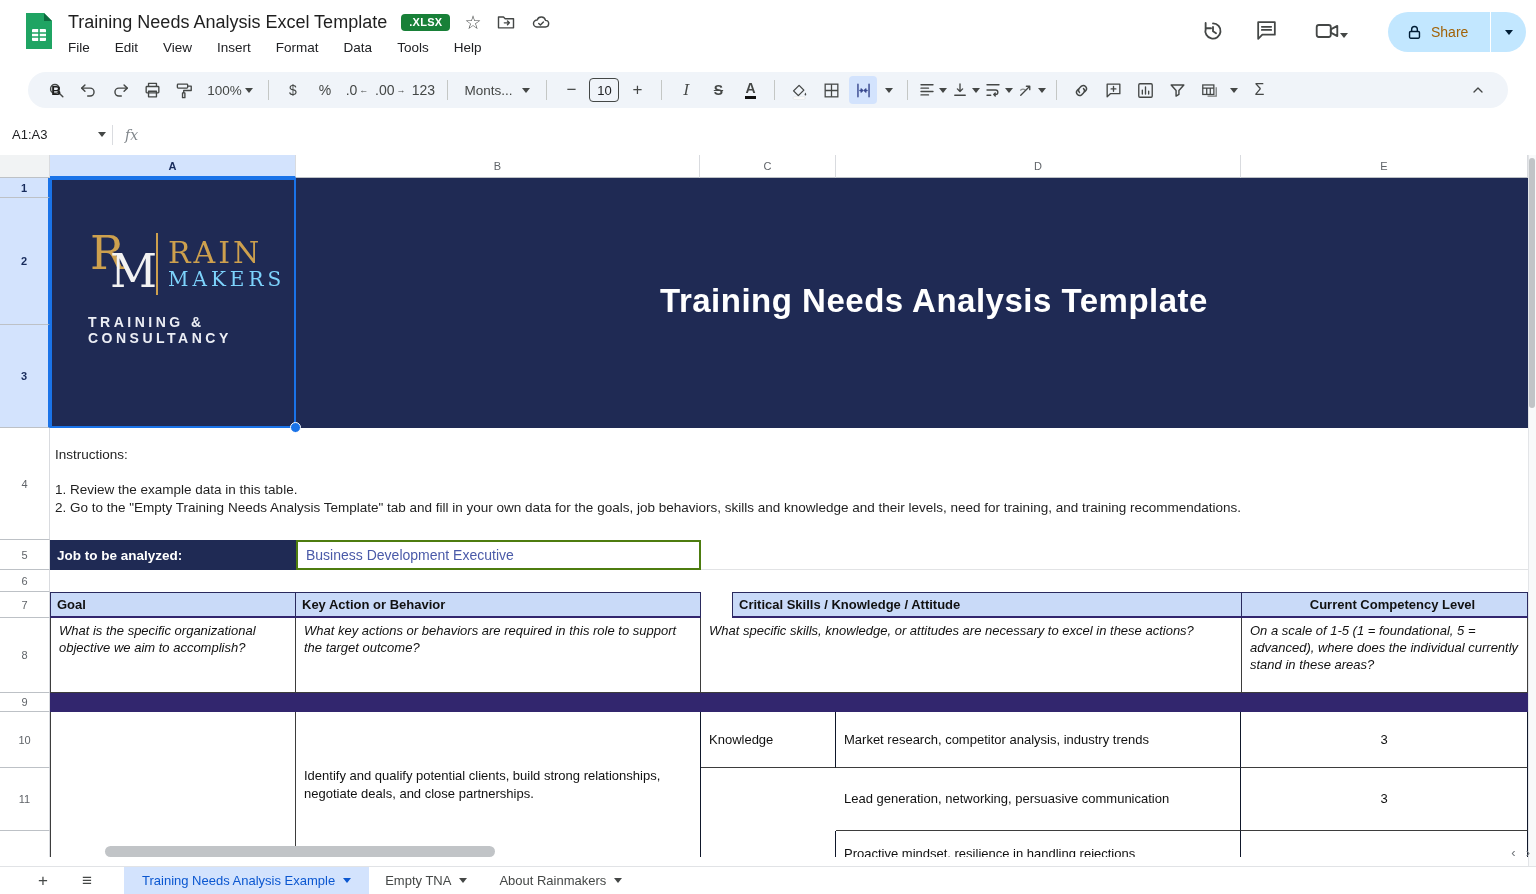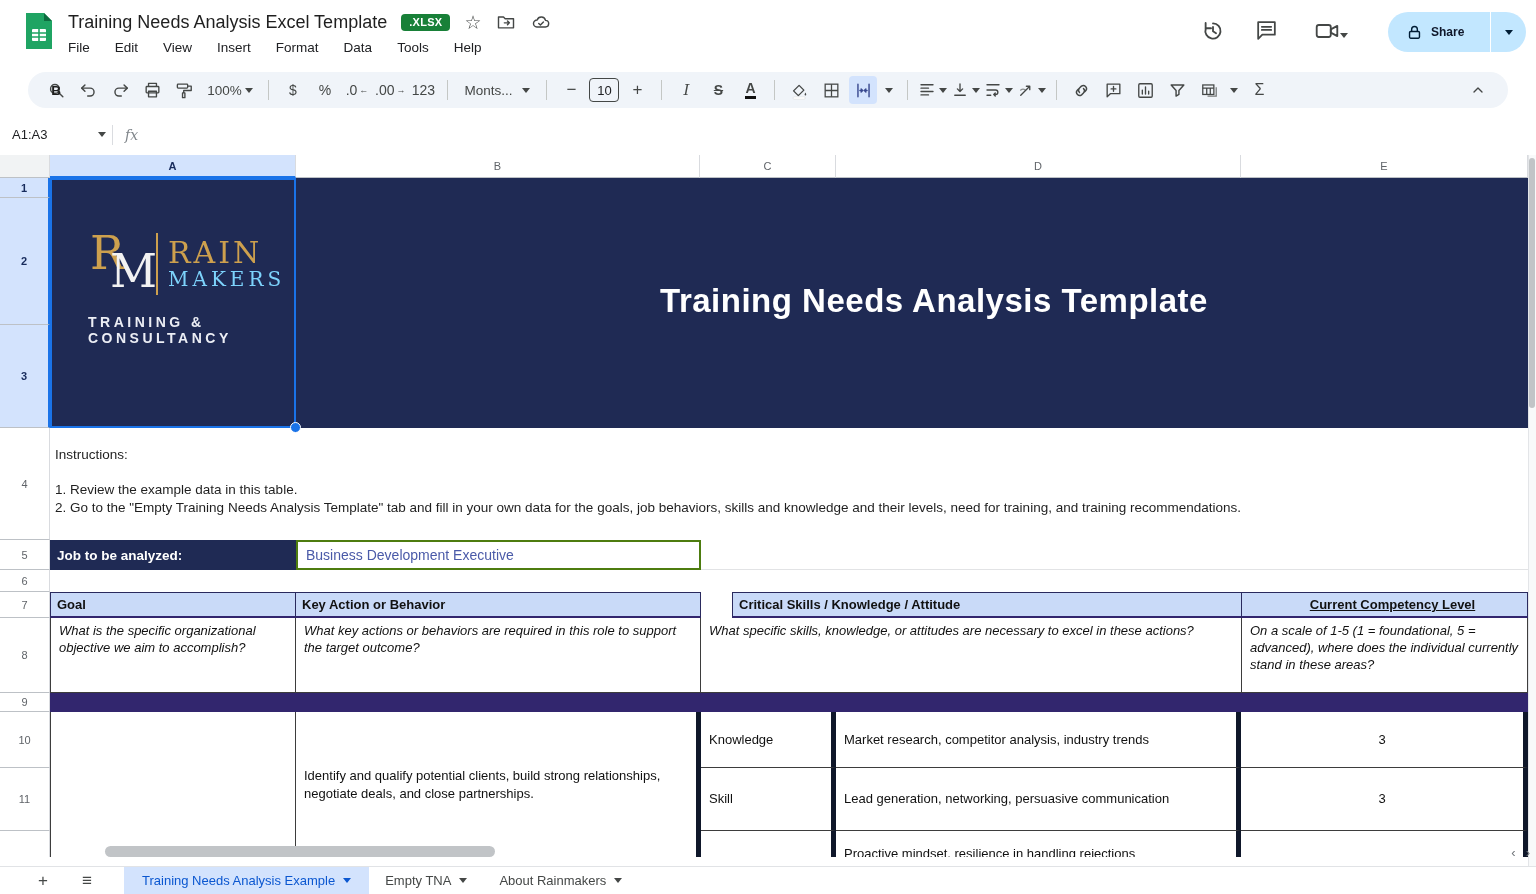--- a/index.html
+++ b/index.html
@@ -16,21 +16,21 @@
   .badge { background:#188038; color:#fff; font-size:11px; font-weight:bold; letter-spacing:.3px;
            padding:3px 8px; border-radius:4px; line-height:1; }
   .tb-glyph { font-size:19px; color:#444746; line-height:1; cursor:pointer; }
   .menu-row { display:flex; gap:25px; margin-top:4px; font-size:13.5px; color:#202124; }
   .menu-row span { cursor:pointer; }
   .top-actions { position:absolute; right:0; top:0; height:64px; }
   .act-icon { position:absolute; top:18px; width:26px; height:26px; cursor:pointer; }
   .share-btn { position:absolute; right:10px; top:12px; width:138px; height:40px; background:#c2e7ff;
                border-radius:20px; display:flex; align-items:center; cursor:pointer; }
   .share-main { display:flex; align-items:center; gap:8px; padding-left:18px; width:102px; }
-  .share-label { font-size:12px; font-weight:bold; color:#0f172a; }
+  .share-label { font-size:14px; font-weight:normal; color:#a16207; }
   .share-divider { width:1px; height:40px; background:#ffffff; }
   .share-caret { flex:1; display:flex; justify-content:center; }
   .caret { width:0; height:0; border-left:4.5px solid transparent; border-right:4.5px solid transparent;
            border-top:5.5px solid #444746; display:inline-block; }
   .caret.dark { border-top-color:#001d35; }
   .caret.blue { border-top-color:#0b57d0; }
 
   
   .toolbar { position:absolute; left:28px; top:72px; width:1480px; height:36px; background:#f0f4f9;
              border-radius:20px; display:flex; align-items:center; padding:0 14px; gap:4px; }
@@ -81,25 +81,25 @@
   .sel-rect { position:absolute; left:50px; top:23px; width:246px; height:250px; border:2px solid #1a73e8; pointer-events:none; }
   .sel-handle { position:absolute; left:290px; top:267px; width:11px; height:11px; border-radius:50%;
                 background:#1a73e8; border:1.5px solid #fff; cursor:crosshair; }
 
   .txt { position:absolute; font-size:13.5px; color:#1f1f1f; white-space:nowrap; }
 
   .cell { position:absolute; display:flex; align-items:center; font-size:13px; color:#111; }
   .navy-cell { background:#1f2a54; color:#fff; font-weight:bold; padding-left:7px; }
   .job-value { background:#fff; border:2px solid #4d7c0f; color:#4a5aa8; font-size:14px; padding-left:8px; }
   .th { background:#c9daf8; font-weight:bold; border:1px solid #2a2a5e; border-bottom:2px solid #32266e; padding-left:6px; }
-  .th.center { justify-content:center; padding-left:16px;text-decoration:underline; }
+  .th.center { justify-content:center; padding-left:16px; }
   .note { background:#fff; font-style:italic; border:1px solid #3d3d3d; border-top:none; padding:4px 8px;
           align-items:flex-start; line-height:17px; white-space:normal; }
   .pbar { position:absolute; background:#32266e; }
-  .dcell { background:#fff; border-right:5px solid #0f172a; border-bottom:1px solid #3d3d3d; padding:4px 8px;
+  .dcell { background:#fff; border-right:1px solid #0f172a; border-bottom:1px solid #3d3d3d; padding:4px 8px;
            line-height:18px; white-space:normal; }
   .dcell.center { justify-content:center; padding:0; }
   .gridline-h { position:absolute; height:1px; background:#e2e3e5; }
 
   
   .hthumb { position:absolute; left:105px; top:846px; width:390px; height:11px; background:#c1c4c7; border-radius:6px; cursor:grab; }
   .hscroll-arrows { position:absolute; right:6px; top:845px; display:flex; gap:10px; font-size:13px; color:#70757a; }
   .hscroll-arrows span { cursor:pointer; }
   .vtrack { position:absolute; left:1528px; top:155px; width:8px; height:711px; background:#f8f9fa; border-left:1px solid #e3e5e8; }
   .vthumb { position:absolute; left:1529px; top:158px; width:6px; height:250px; background:#c1c4c7; border-radius:3px; cursor:grab; }
@@ -423,21 +423,20 @@
 
     <div class="pbar" style="left:50px; top:538px; width:1478px; height:19px"></div>
 
     <div class="cell" style="left:50px; top:557px; width:246px; height:145px; border-left:1px solid #3d3d3d; border-right:1px solid #3d3d3d; background:#fff"></div>
     <div class="cell dcell" style="left:296px; top:557px; width:405px; height:145px; border-bottom:none">Identify and qualify potential clients, build strong relationships, negotiate deals, and close partnerships.</div>
 
     <div class="cell dcell" style="left:701px; top:557px; width:135px; height:56px">Knowledge</div>
     <div class="cell dcell" style="left:836px; top:557px; width:405px; height:56px">Market research, competitor analysis, industry trends</div>
     <div class="cell dcell center" style="left:1241px; top:557px; width:287px; height:56px">3</div>
 
-    <div class="cell dcell" style="left:701px; top:613px; width:135px; height:63px">Skill</div>
     <div class="cell dcell" style="left:836px; top:613px; width:405px; height:63px; padding-right:48px">Lead generation, networking, persuasive communication</div>
     <div class="cell dcell center" style="left:1241px; top:613px; width:287px; height:63px">3</div>
 
     <div class="cell dcell" style="left:701px; top:676px; width:135px; height:63px; border-bottom:none"></div>
     <div class="cell dcell" style="left:836px; top:676px; width:405px; height:63px; border-bottom:none; align-items:flex-start; padding-top:14px">Proactive mindset, resilience in handling rejections</div>
     <div class="cell dcell center" style="left:1241px; top:676px; width:287px; height:63px; border-bottom:none"></div>
   </div>
 
   <div class="vtrack"></div>
   <div class="vthumb"></div>

